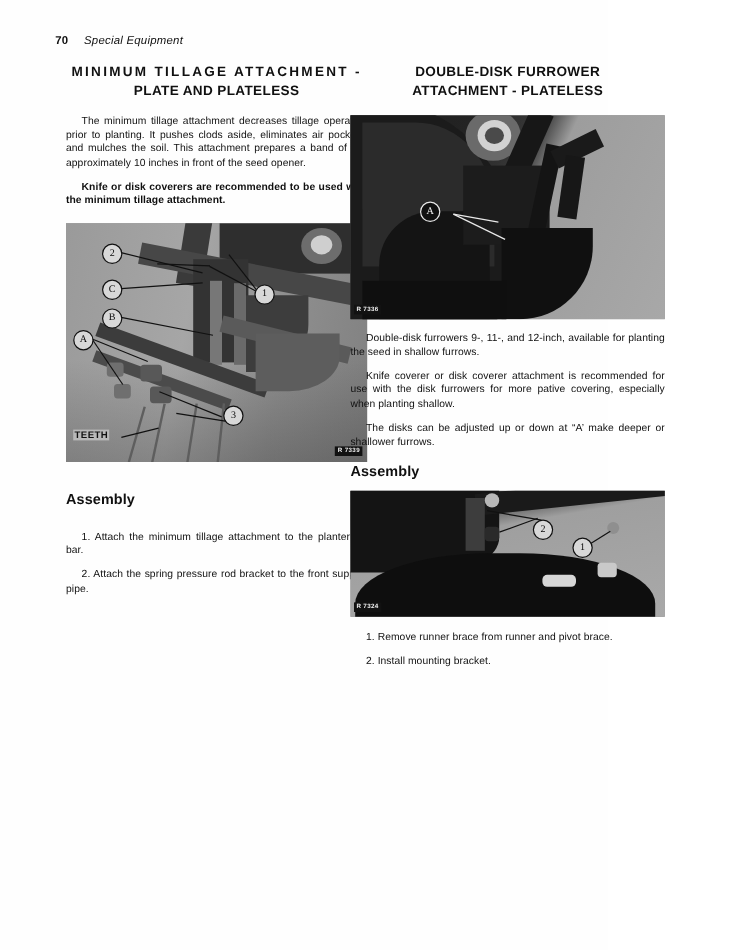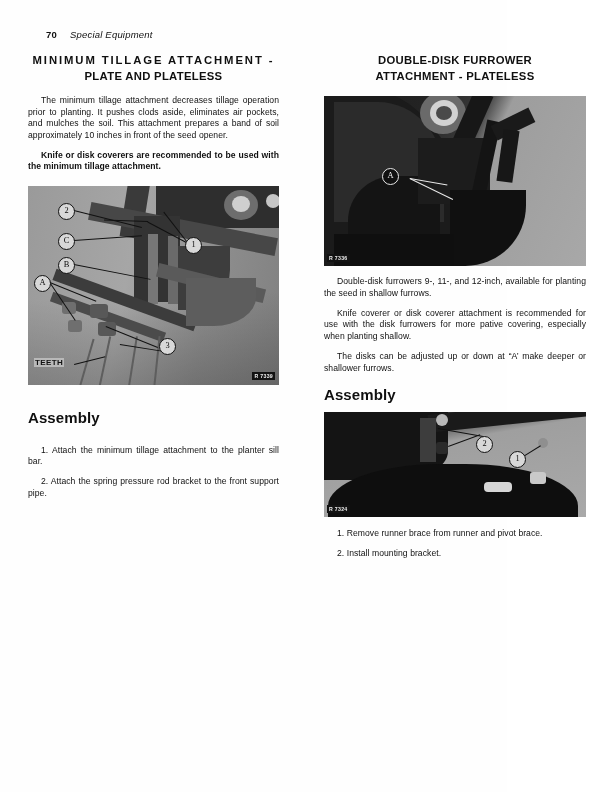--- a/index.html
+++ b/index.html
@@ -40,27 +40,27 @@
   }
   .rh-title {
     font-size: 9.5px;
     font-style: italic;
     letter-spacing: 0.2px;
   }
 
   
   .col-left {
     position: absolute;
-    left: 28px;
+    left: 55px;
     top: 52px;
     width: 251px;
   }
   .col-right {
     position: absolute;
-    left: 324px;
+    left: 292px;
     top: 52px;
     width: 262px;
   }
 
   
   h1.sec-title {
     margin: 0;
     font-size: 11.3px;
     font-weight: bold;
     text-align: center;
@@ -68,21 +68,21 @@
     letter-spacing: 0.2px;
   }
   h1.sec-title .wide {
     letter-spacing: 1.9px;
   }
   h1.sec-title .tight {
     letter-spacing: 0.3px;
   }
   h2.sub-title {
     margin: 0;
-    font-size: 15px;
+    font-size: 12px;
     font-weight: bold;
     letter-spacing: 0.1px;
   }
 
   
   p {
     margin: 0;
     font-size: 8.6px;
     line-height: 11.6px;
     text-align: justify;

